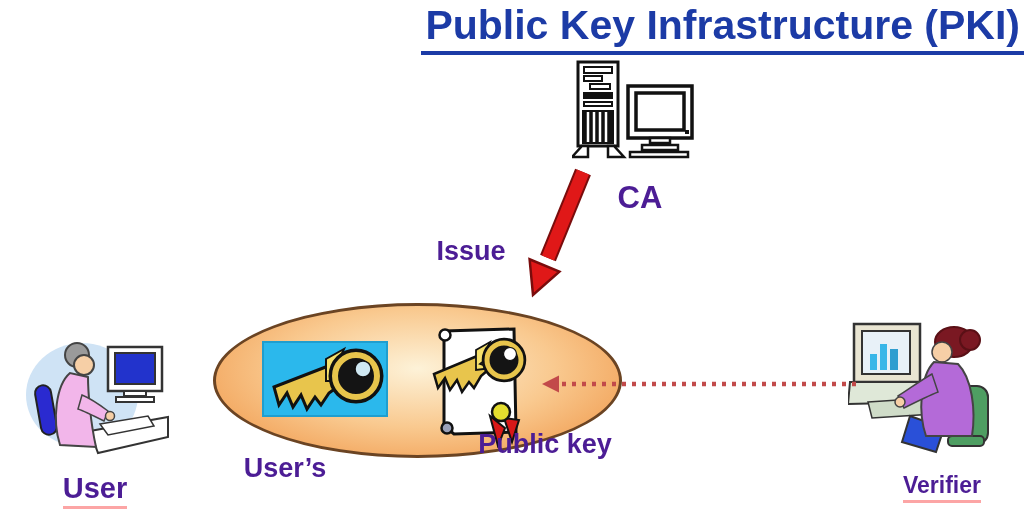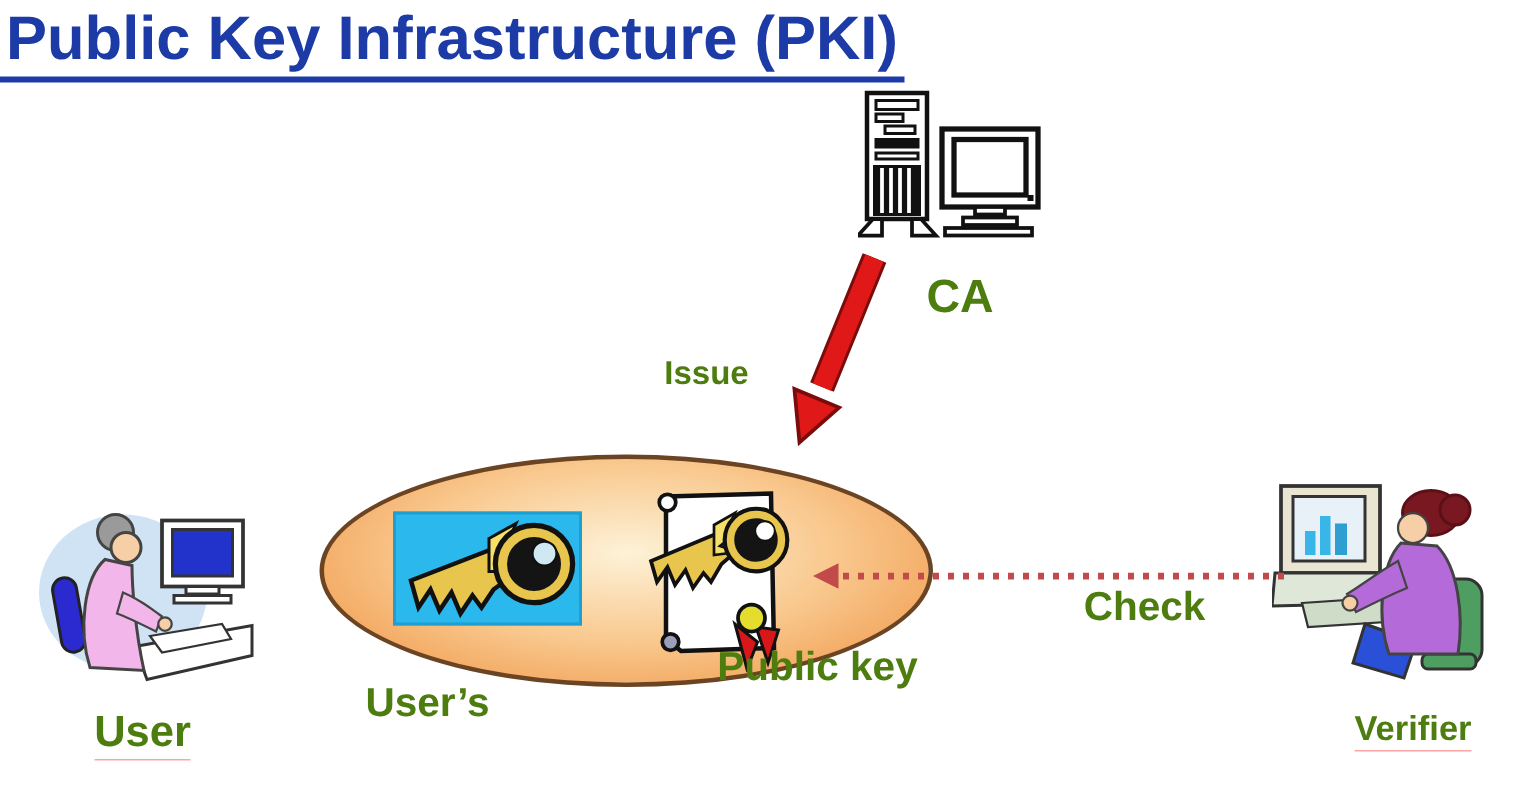--- a/index.html
+++ b/index.html
@@ -1,50 +1,50 @@
 <!DOCTYPE html>
 <html><head>
 <meta charset="utf-8">
 <style>
   html,body{margin:0;padding:0;background:#ffffff;}
   #stage{
     position:relative;width:1024px;height:523px;background:#ffffff;
     font-family:"Liberation Sans","DejaVu Sans",sans-serif;overflow:hidden;
   }
   .abs{position:absolute;}
-  .lbl{color:#4d7c0f;font-weight:bold;text-align:center;}
+  .lbl{color:#4c1d95;font-weight:bold;text-align:center;}
   #title{
-    top:2px;left:0;width:100%;text-align:left;
+    top:2px;left:0;width:100%;text-align:right;
   }
   #title span{
     display:inline-block;color:#1c3ba6;font-size:41px;font-weight:bold;
     border-bottom:4px solid #1c3ba6;padding:0 4px 2px 4px;letter-spacing:0px;
   }
   #ca-icon{left:572px;top:60px;}
   #ca-label{left:592px;top:180px;width:96px;font-size:31px;}
   #issue-arrow{left:515px;top:162px;}
-  #issue-label{left:411px;top:236px;width:120px;font-size:22px;}
+  #issue-label{left:411px;top:236px;width:120px;font-size:27px;}
   #key-ellipse{
     left:213px;top:303px;width:409px;height:155px;border-radius:50%;
     border:3px solid #6b4423;box-sizing:border-box;
     background:radial-gradient(ellipse at 50% 42%, #fdf2d8 0%, #f9c98f 48%, #ee8f3e 100%);
   }
   #key-tile{
     left:262px;top:341px;width:126px;height:76px;background:#2bb8ec;
     border:2px solid #1f9ecf;box-sizing:border-box;
   }
   #cert-icon{left:424px;top:322px;}
   #private-key-label{left:185px;top:452px;width:200px;font-size:27px;line-height:32px;}
   #cert-label{left:445px;top:428px;width:200px;font-size:27px;line-height:32px;}
   #user-icon{left:20px;top:335px;}
   #verifier-icon{left:848px;top:318px;}
   #user-label{left:40px;top:472px;width:110px;font-size:29px;}
   #verifier-label{left:872px;top:472px;width:140px;font-size:23px;}
   #user-label span,#verifier-label span{
-    display:inline-block;border-bottom:1px solid #fca5a5;padding-bottom:1px;
+    display:inline-block;border-bottom:3px solid #fca5a5;padding-bottom:1px;
   }
   #check-arrow{left:540px;top:371px;}
   #check-label{left:703px;top:389px;width:120px;font-size:27px;}
   .two-line span{display:block;}
 </style>
 </head>
 <body>
 
 <div id="stage">
 
@@ -162,21 +162,20 @@
     <path d="M86,44 C72,58 70,95 78,118 L124,118 C128,92 124,60 110,46 Z" fill="#b46ad8" stroke="#444" stroke-width="2"></path>
     <path d="M84,56 C70,64 60,72 50,78 L56,90 C68,84 80,78 90,74 Z" fill="#b46ad8" stroke="#444" stroke-width="1.5"></path>
     <circle cx="52" cy="84" r="5" fill="#f6cfa6" stroke="#444" stroke-width="1.5"></circle>
   </svg>
 
   <svg class="abs" id="check-arrow" width="320" height="26" viewBox="0 0 320 26">
     <line x1="316" y1="13" x2="16" y2="13" stroke="#c24a4a" stroke-width="4.5" stroke-dasharray="4 6"></line>
     <polygon points="2,13 19,4.5 19,21.5" fill="#c24a4a"></polygon>
   </svg>
 
-  <div class="abs lbl" id="check-label">Check</div>
 
   <div class="abs lbl" id="user-label">
     <span>User</span>
   </div>
   <div class="abs lbl" id="verifier-label">
     <span>Verifier</span>
   </div>
 
 </div>
 

